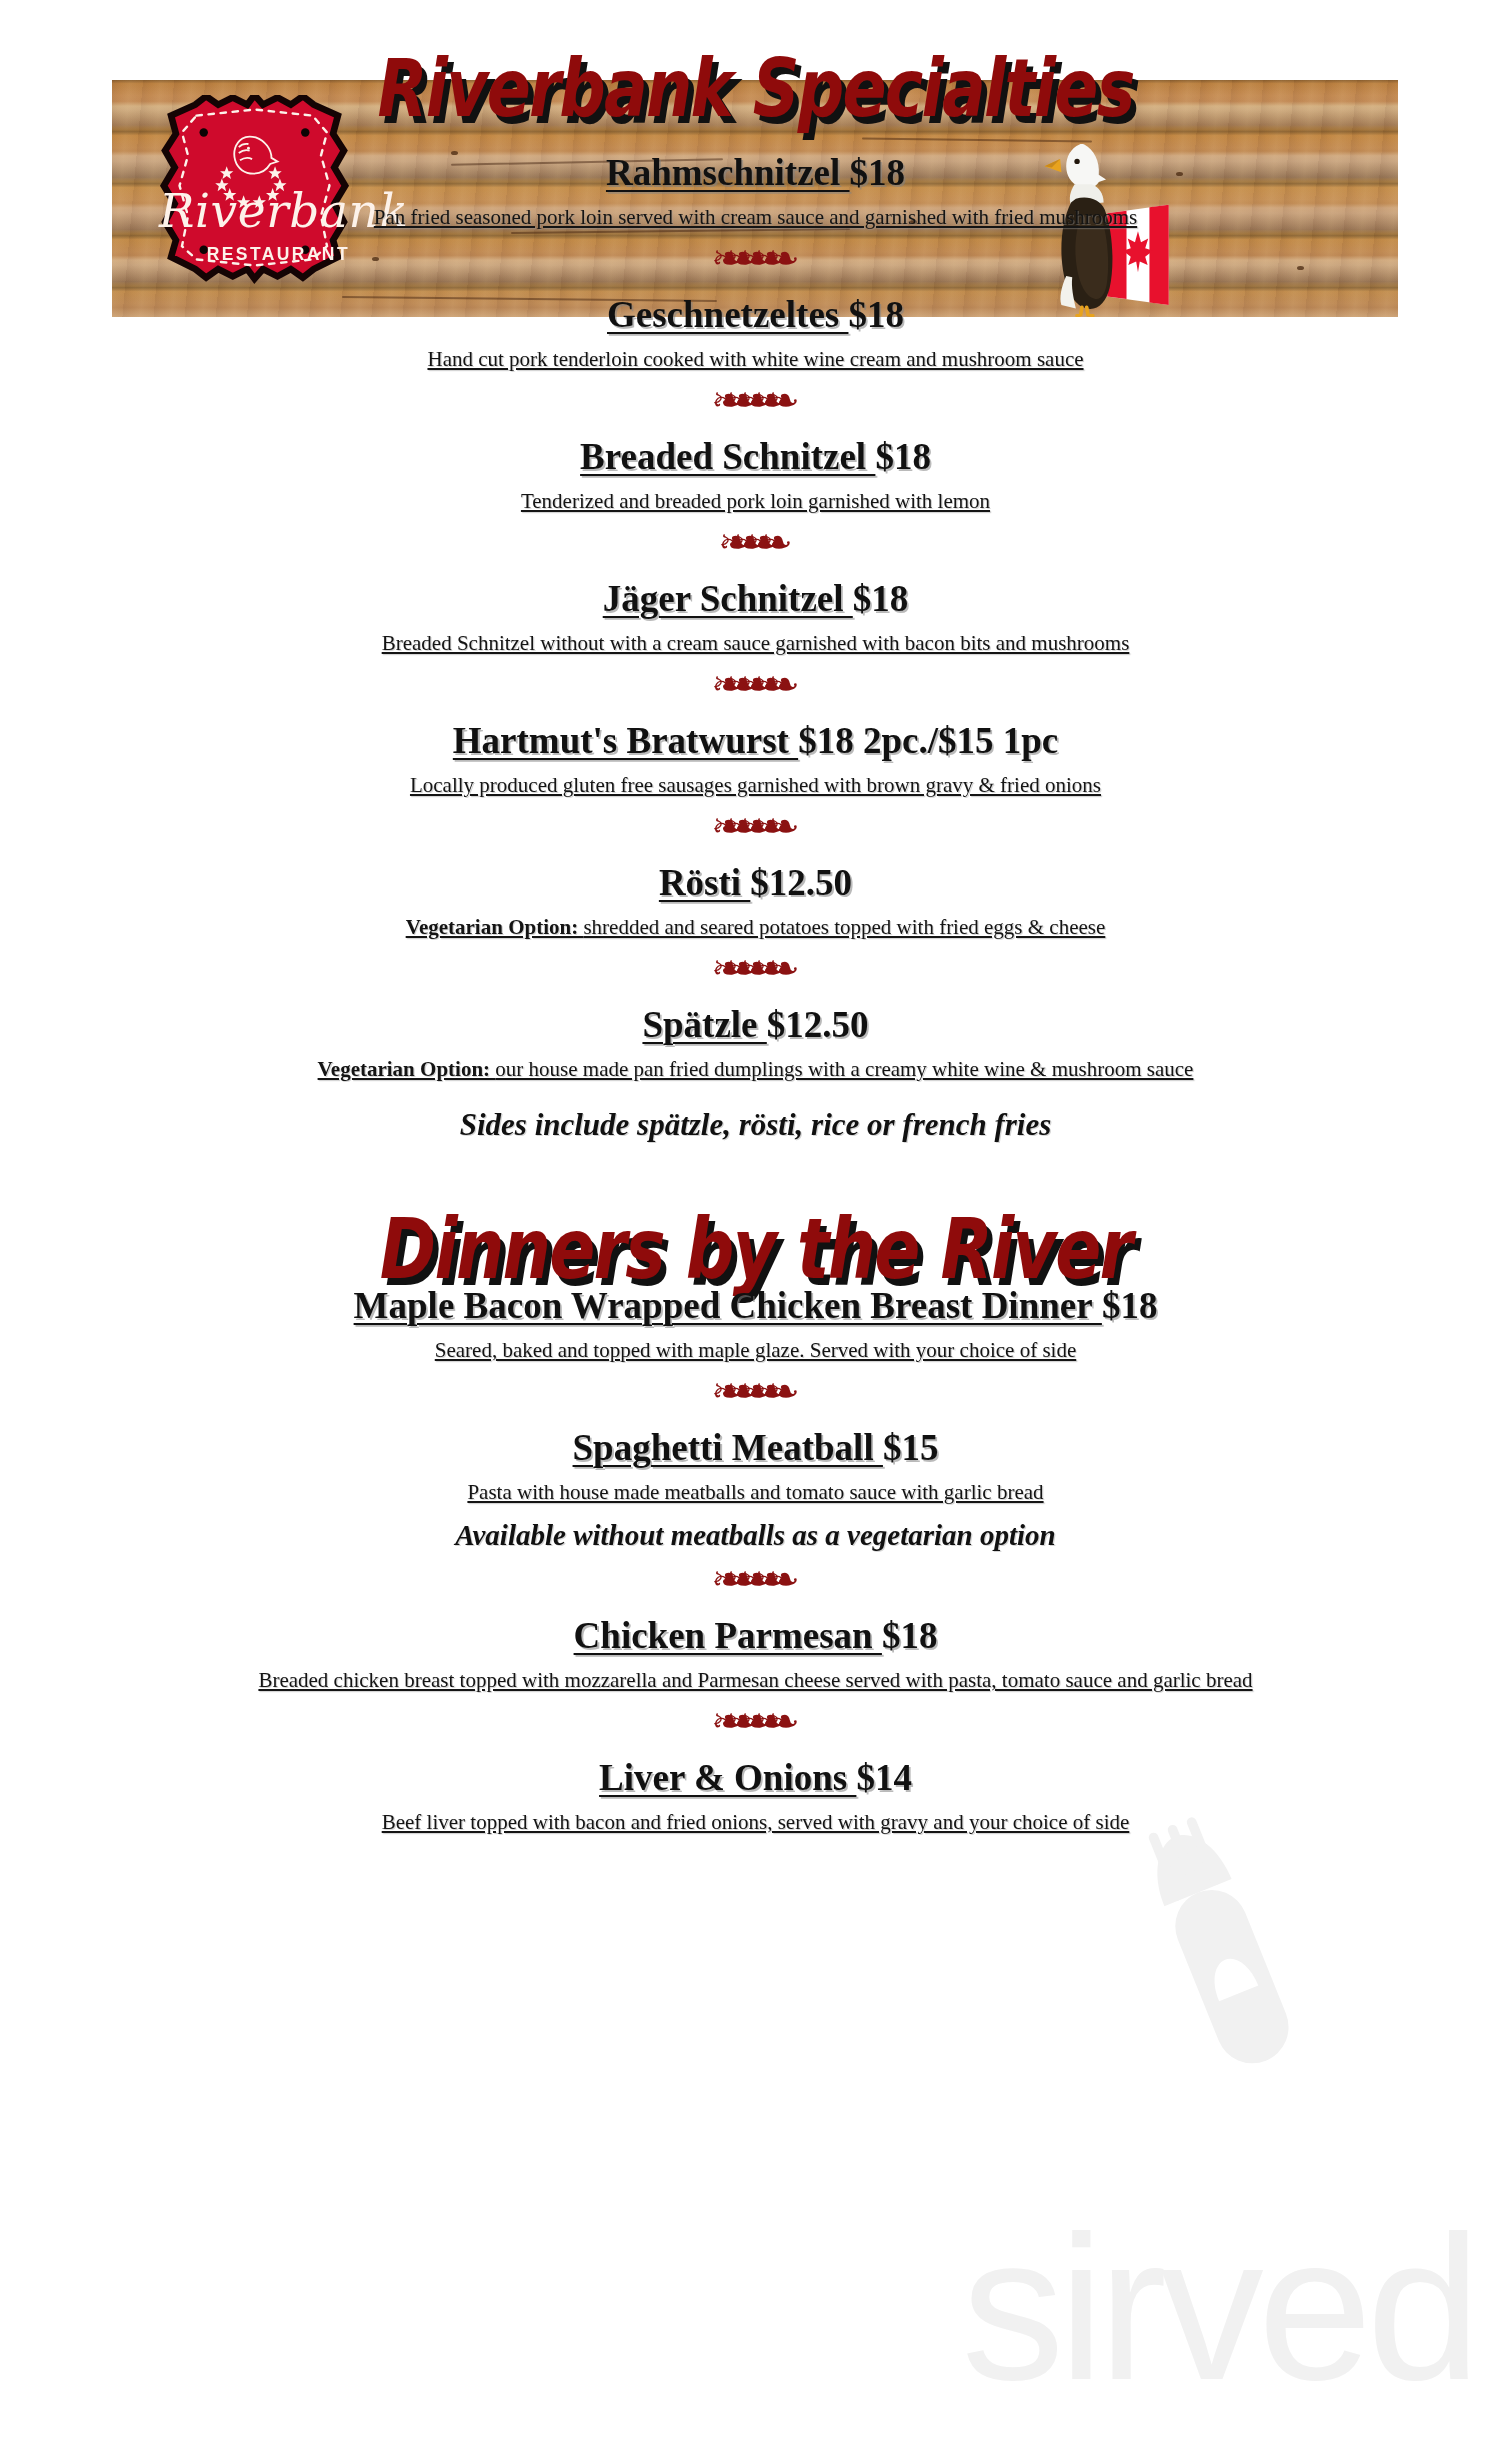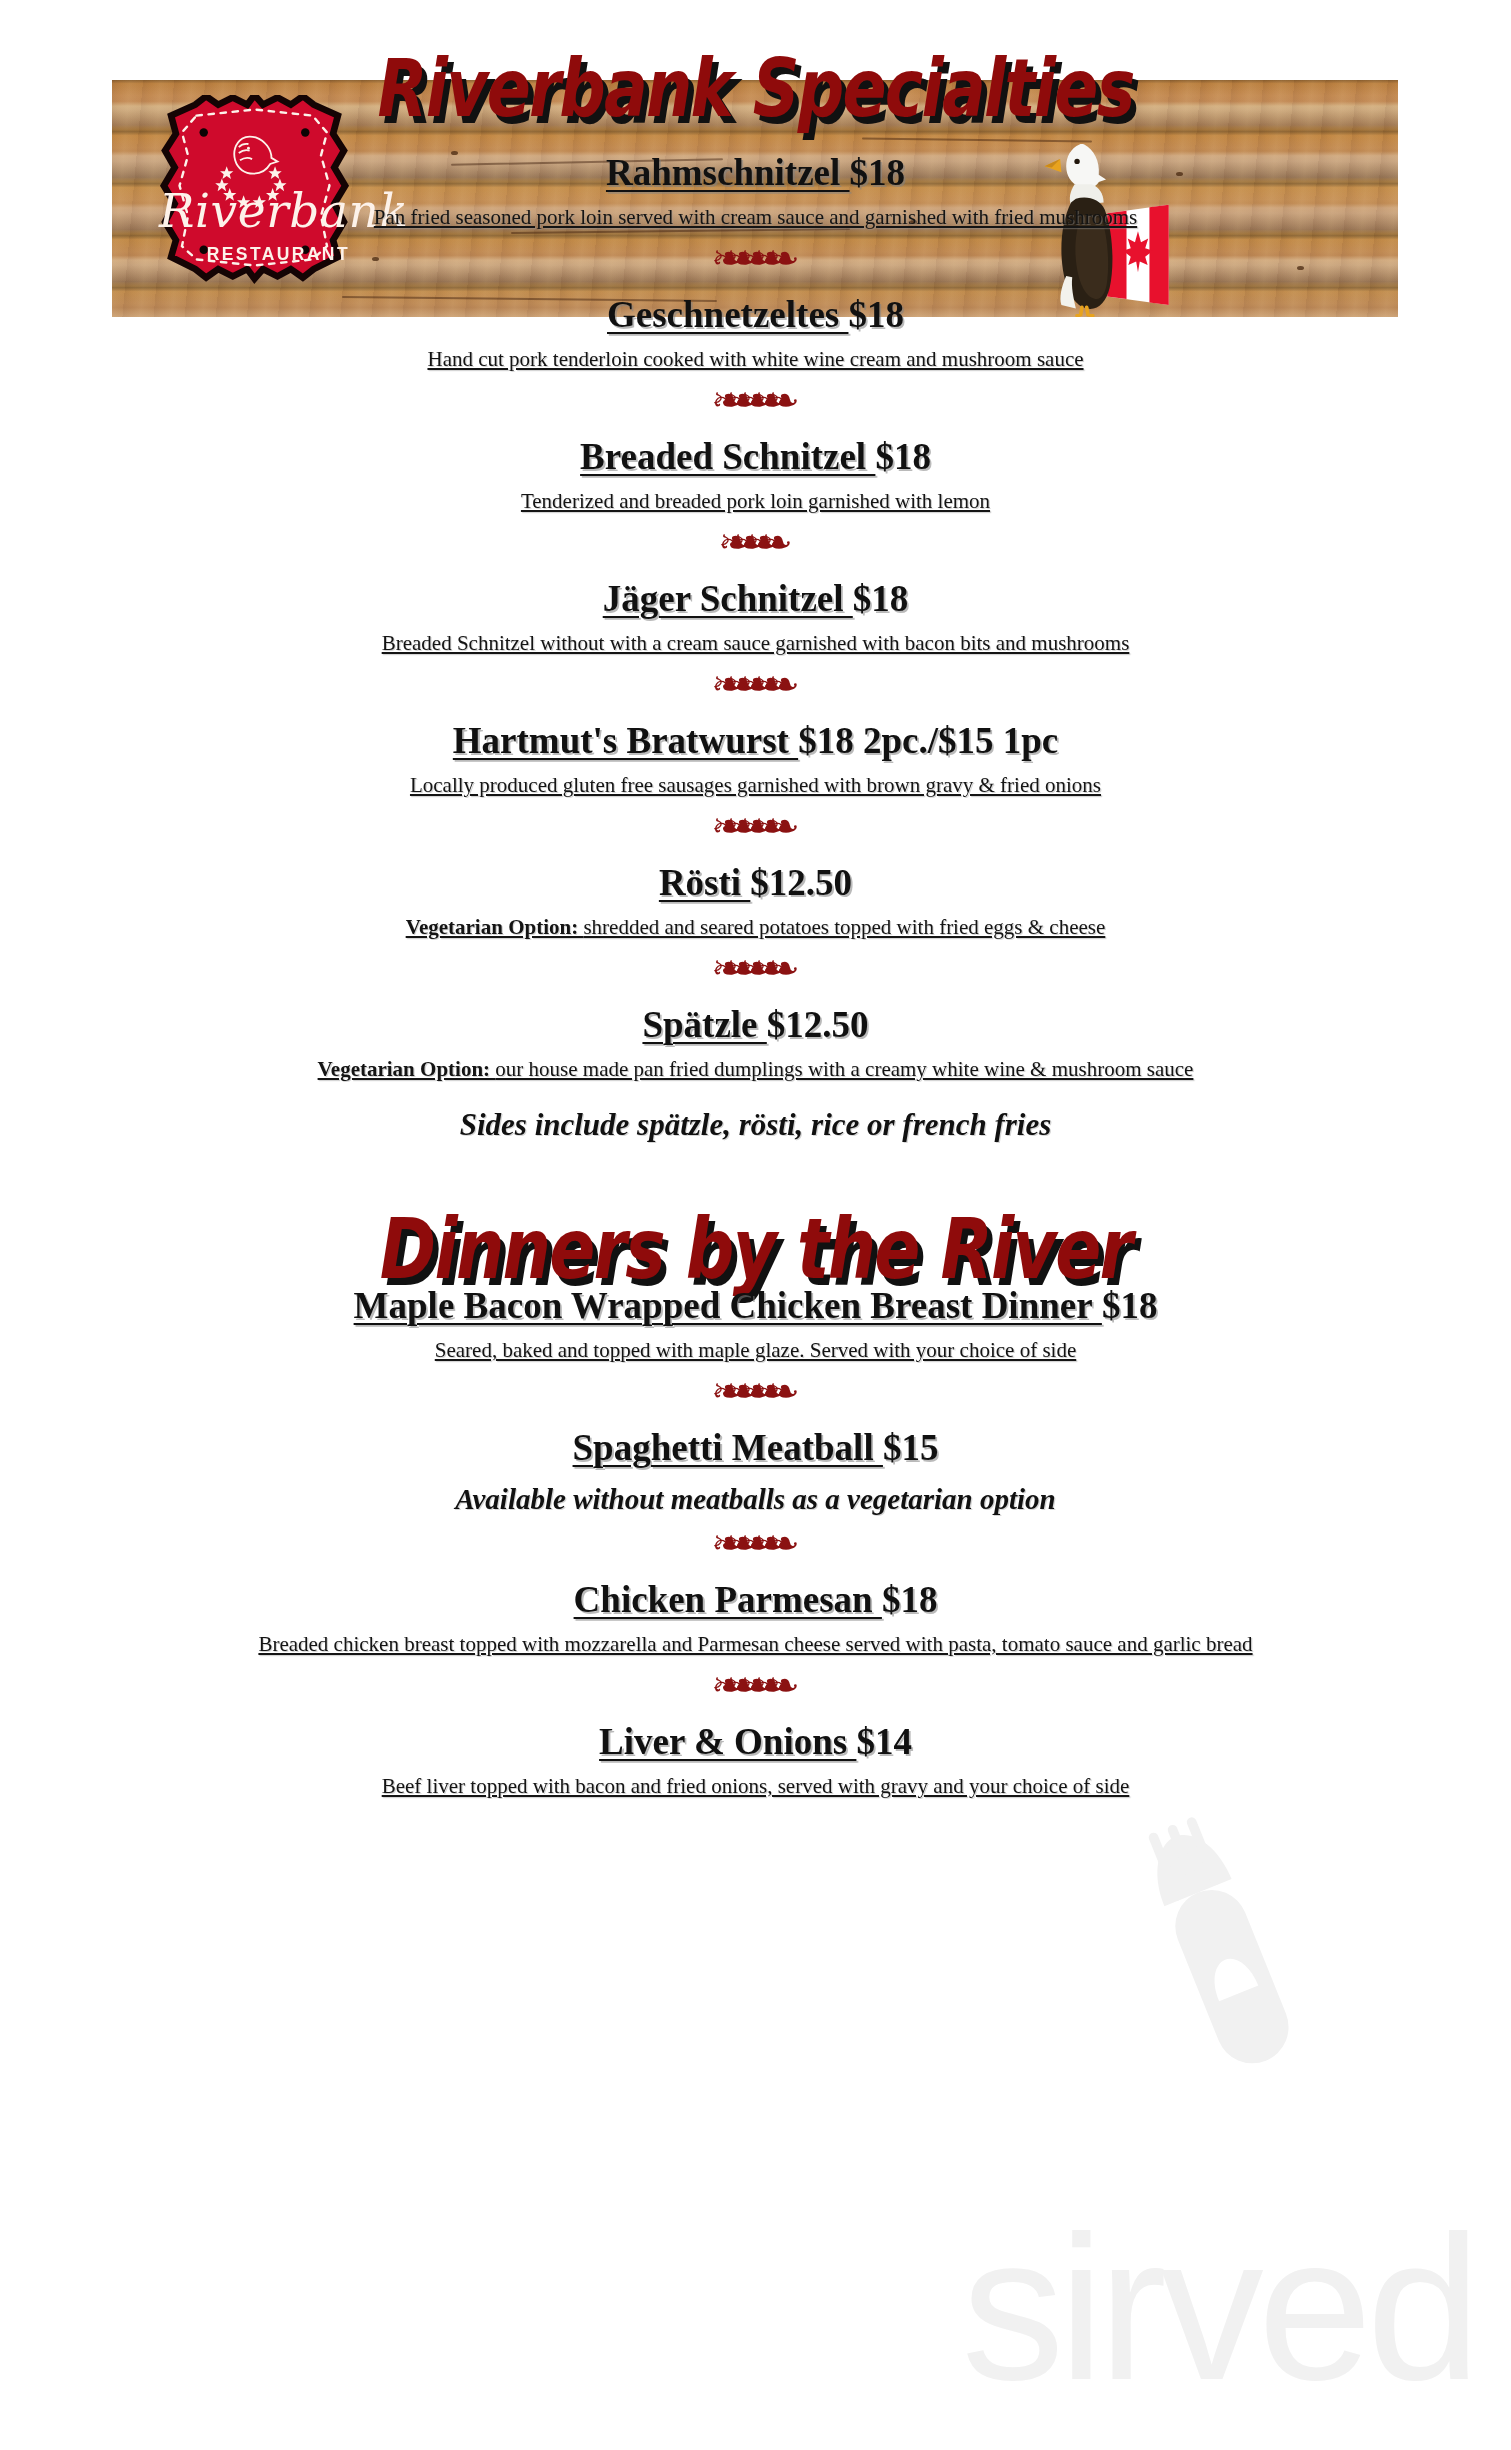--- a/index.html
+++ b/index.html
@@ -402,20 +402,21 @@
 <div class="section-title" id="title-dinners">Dinners by the River</div>
 
 <div id="menu-dinners">
     <div class="dish">
       <div class="dish-head"><span class="dish-name">Maple Bacon Wrapped Chicken Breast Dinner&nbsp;</span><span class="dish-price">$18</span></div>
       <div class="dish-desc">Seared, baked and topped with maple glaze. Served with your choice of side</div>
       <div class="ornament-row"><span class="orn">❧</span><span class="orn">❧</span><span class="orn">❧</span><span class="orn">❧</span><span class="orn">❧</span></div>
     </div>
     <div class="dish">
       <div class="dish-head"><span class="dish-name">Spaghetti Meatball&nbsp;</span><span class="dish-price">$15</span></div>
+      <div class="dish-desc">Pasta with house made meatballs and tomato sauce with garlic bread</div>
       <div class="dish-note">Available without meatballs as a vegetarian option</div>
       <div class="ornament-row"><span class="orn">❧</span><span class="orn">❧</span><span class="orn">❧</span><span class="orn">❧</span><span class="orn">❧</span></div>
     </div>
     <div class="dish">
       <div class="dish-head"><span class="dish-name">Chicken Parmesan&nbsp;</span><span class="dish-price">$18</span></div>
       <div class="dish-desc">Breaded chicken breast topped with mozzarella and Parmesan cheese served with pasta, tomato sauce and garlic bread</div>
       <div class="ornament-row"><span class="orn">❧</span><span class="orn">❧</span><span class="orn">❧</span><span class="orn">❧</span><span class="orn">❧</span></div>
     </div>
     <div class="dish">
       <div class="dish-head"><span class="dish-name">Liver &amp; Onions&nbsp;</span><span class="dish-price">$14</span></div>

